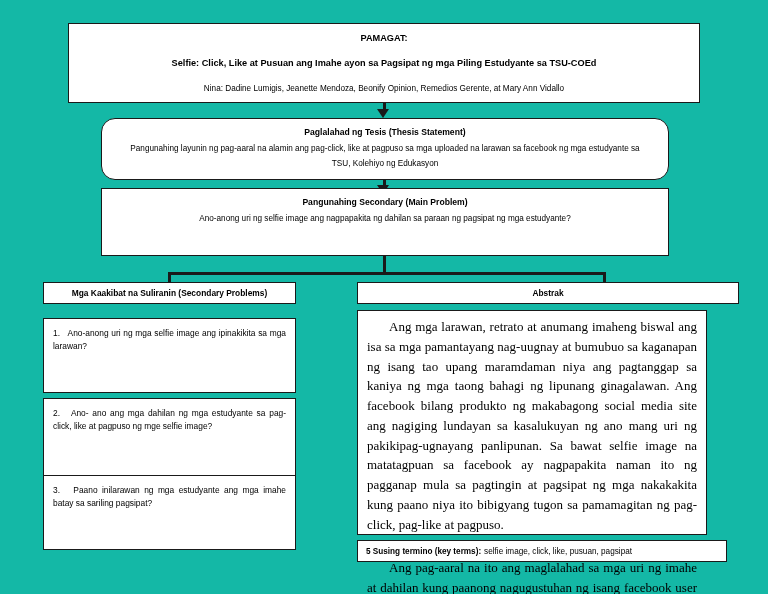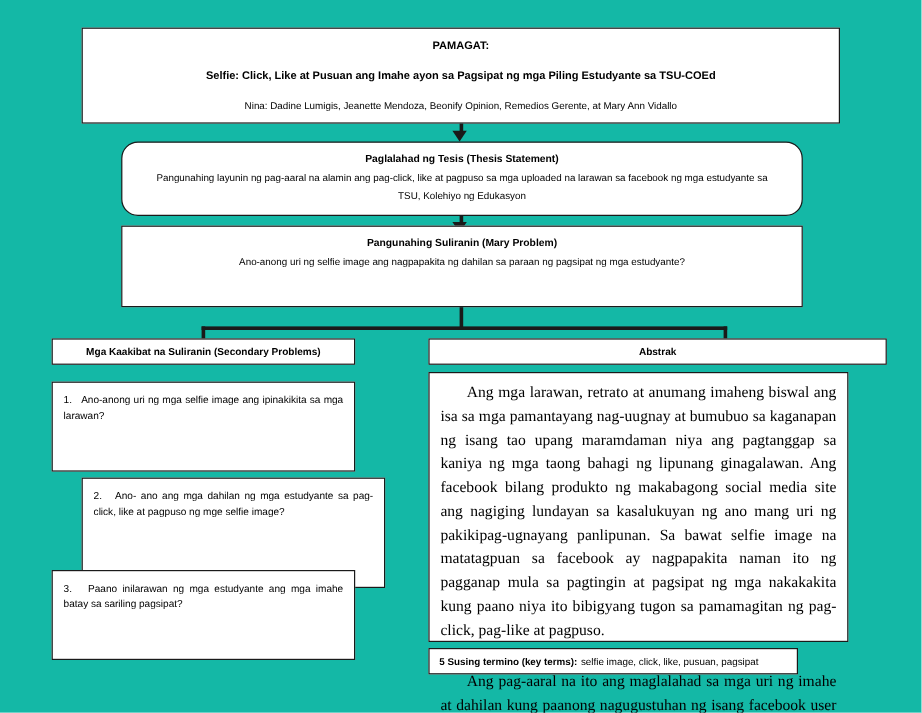--- a/index.html
+++ b/index.html
@@ -93,21 +93,21 @@
   
   .sp-box {
     left: 43px;
     width: 253px;
     padding: 8px 9px 0 9px;
     font-size: 8.4px;
     line-height: 1.5;
     text-align: justify;
   }
   #sp-1 { top: 318px; height: 75px; }
-  #sp-2 { top: 398px; height: 92px; margin-left: 25px; }
+  #sp-2 { top: 398px; height: 92px; }
   #sp-3 { top: 475px; height: 75px; }
   .sp-box .num { white-space: pre; }
 
   
   #abstract-box {
     left: 357px;
     top: 310px;
     width: 350px;
     height: 225px;
     padding: 6px 9px 0 9px;
@@ -118,21 +118,21 @@
   }
   #abstract-box p {
     margin: 0;
     text-indent: 22px;
   }
   #abstract-box p + p { margin-top: 24px; }
 
   #keyterms-box {
     left: 357px;
     top: 540px;
-    width: 308px;
+    width: 370px;
     height: 22px;
     padding: 0 8px;
     display: flex;
     align-items: center;
     font-size: 8.2px;
   }
   #keyterms-box .kt-label { font-weight: bold; }
   #keyterms-box .kt-value { margin-left: 3px; }
 
   
@@ -181,21 +181,21 @@
 
   <div class="box stage" id="thesis-box">
     <div class="head">Paglalahad ng Tesis (Thesis Statement)</div>
     <div class="body">Pangunahing layunin ng pag-aaral na alamin ang pag-click, like at pagpuso sa mga uploaded na larawan sa facebook ng mga estudyante sa TSU, Kolehiyo ng Edukasyon</div>
   </div>
 
   <div class="vline" id="conn2-line"></div>
   <div class="arrowhead" id="conn2-arrow"></div>
 
   <div class="box stage" id="main-problem-box">
-    <div class="head">Pangunahing Suliranin (Mary Problem)</div>
+    <div class="head">Pangunahing Secondary (Main Problem)</div>
     <div class="body">Ano-anong uri ng selfie image ang nagpapakita ng dahilan sa paraan ng pagsipat ng mga estudyante?</div>
   </div>
 
   <div class="vline" id="split-stem"></div>
   <div class="hline" id="split-bar"></div>
   <div class="vline" id="split-left-drop"></div>
   <div class="vline" id="split-right-drop"></div>
   <div class="arrowhead" id="split-left-arrow"></div>
   <div class="arrowhead" id="split-right-arrow"></div>
 

